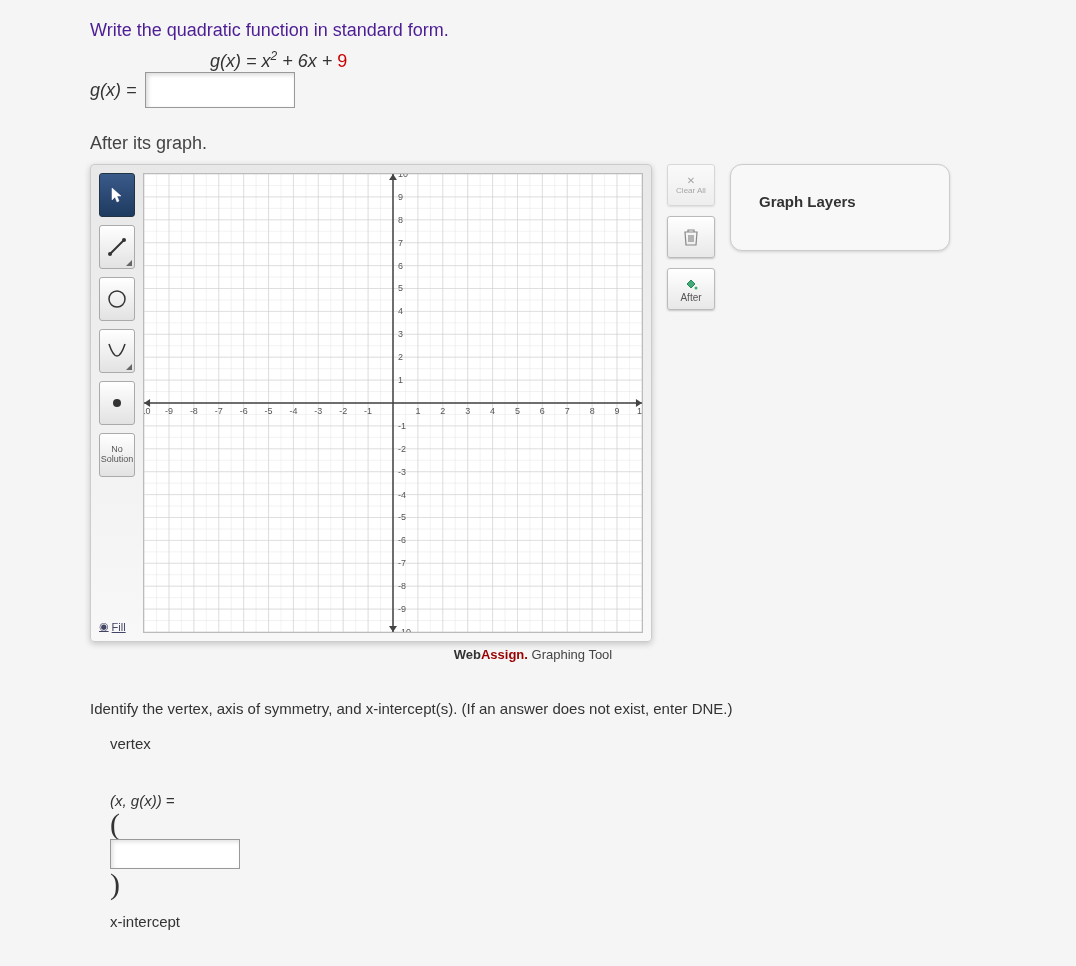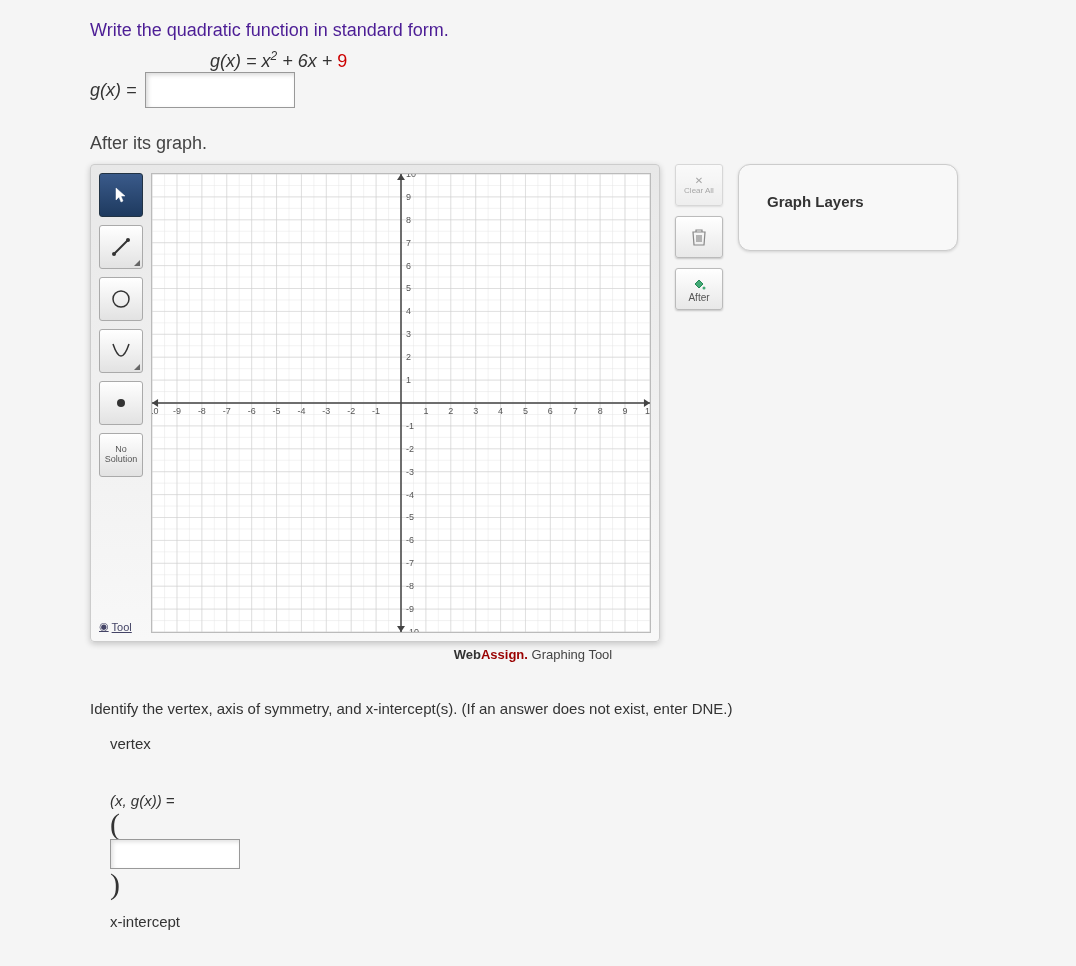--- a/index.html
+++ b/index.html
@@ -58,21 +58,21 @@
   padding: 8px;
   box-shadow: 0 2px 6px rgba(0,0,0,0.2);
 }
 .toolbar {
   display: flex;
   flex-direction: column;
   gap: 8px;
   margin-right: 8px;
 }
 .tool-btn {
-  width: 44px;
+  width: 36px;
   height: 44px;
   border: 1px solid #aaa;
   border-radius: 3px;
   background: linear-gradient(#fff,#e2e2e2);
   display: flex;
   align-items: center;
   justify-content: center;
   font-size: 11px;
   text-align: center;
   cursor: pointer;
@@ -234,21 +234,21 @@
       </div>
       <div class="tool-btn">
         <svg width="12" height="12">
             <circle cx="6" cy="6" r="4" fill="#333"></circle>
           </svg>
       </div>
       <div class="tool-btn no-sol">No Solution</div>
       <div style="flex:1;min-height:80px"></div>
       <div class="help-link">
         <span>◉</span>
-        <span>Tool</span>
+        <span>Fill</span>
       </div>
     </div>
 
     <div class="grid-box">
       <svg viewBox="0 0 500 460" id="grid-svg">
           <line class="grid-line-sub" x1="0" y1="0" x2="0" y2="460"></line>
           <line class="grid-line-sub" x1="12.5" y1="0" x2="12.5" y2="460"></line>
           <line class="grid-line-sub" x1="25" y1="0" x2="25" y2="460"></line>
           <line class="grid-line-sub" x1="37.5" y1="0" x2="37.5" y2="460"></line>
           <line class="grid-line-sub" x1="50" y1="0" x2="50" y2="460"></line>

